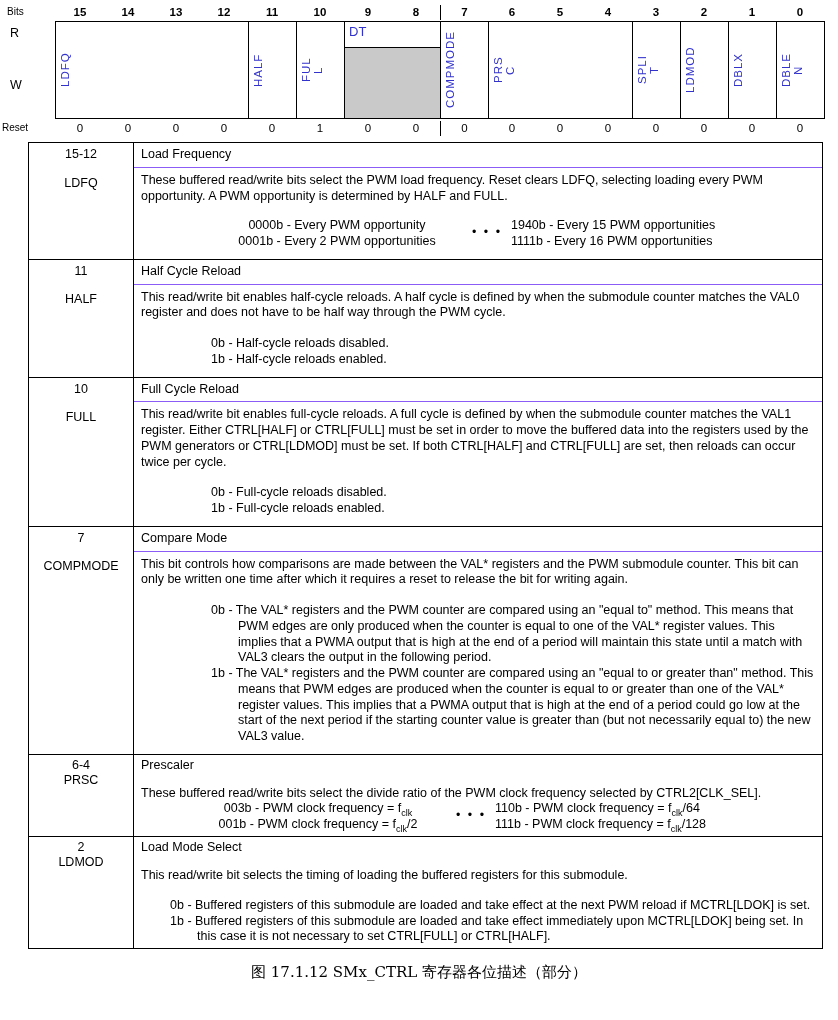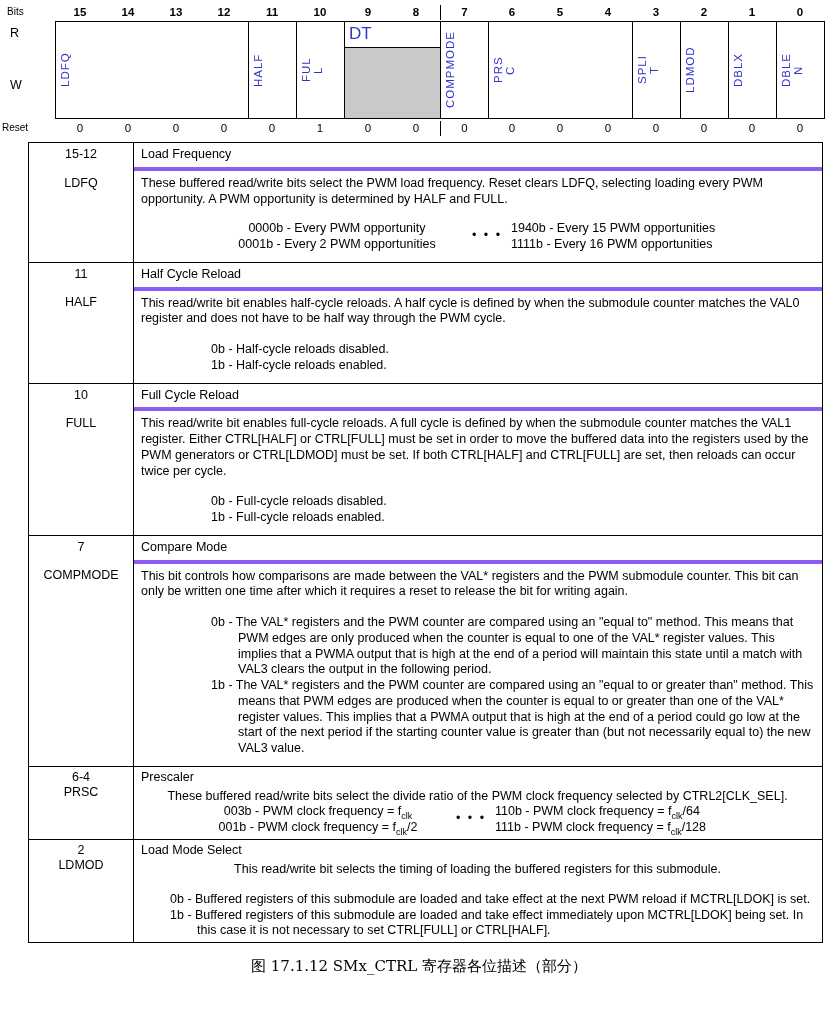--- a/index.html
+++ b/index.html
@@ -26,42 +26,42 @@
   .c-full{left:240px;width:48px;}
   .c-dt{left:288px;width:96px;display:block;padding:0;}
   .c-compmode{left:384px;width:48px;}
   .c-prsc{left:432px;width:144px;}
   .c-split{left:576px;width:48px;}
   .c-ldmod{left:624px;width:48px;}
   .c-dblx{left:672px;width:48px;}
   .c-dblen{left:720px;width:48px;}
   .vl{writing-mode:vertical-rl;transform:rotate(180deg);color:var(--blue);font-size:11.5px;height:90px;text-align:center;letter-spacing:1px;}
   .vl>div{line-height:12px;}
-  .dt-label{color:var(--blue);font-size:17px;padding:2px 0 12px 4px;height:25px;box-sizing:border-box;}
+  .dt-label{color:var(--blue);font-size:13px;padding:2px 0 12px 4px;height:25px;box-sizing:border-box;}
   .dt-shaded{height:71px;background:var(--shade);border-top:1px solid #000;box-sizing:border-box;}
 
   
   .desc{margin:6px 0 0 28px;width:795px;border:1px solid #000;box-sizing:border-box;}
   .drow{display:flex;}
   .drow + .drow{border-top:1px solid #000;}
   .dleft{flex:0 0 105px;width:105px;border-right:1px solid #000;text-align:center;padding-top:4px;line-height:1.24;box-sizing:border-box;}
   .gap .dname{margin-top:13px;}
   .dright{flex:1;min-width:0;padding:0 8px 9px 7px;line-height:1.26;}
   .dtitle{padding:4px 0;}
-  .bordered{border-bottom:4px solid #8b5cf6;margin:0 -8px 0 -7px;padding:4px 8px 4px 7px;}
+  .bordered{border-bottom:1px solid #8b5cf6;margin:0 -8px 0 -7px;padding:4px 8px 4px 7px;}
   .dbody{margin-top:5px;}
   .dopts{margin-top:15px;}
   .opt-indent>div{padding-left:70px;}
   .opt-hang>div{padding-left:97px;text-indent:-27px;}
   .optcols{display:flex;margin-top:14px;}
   .col1{flex:0 0 auto;margin-left:70px;width:252px;text-align:center;}
   .col2{flex:1;}
   .dots{flex:0 0 auto;width:48px;text-align:center;padding-top:7px;letter-spacing:2px;}
   .tight .dtitle{padding:3px 0 0;}
-  .tight .dbody{margin-top:4px;text-align:center;}
+  .tight .dbody{margin-top:13px;}
   .tight .optcols{margin-top:0;}
   .tight .dright{padding-bottom:4px;line-height:1.22;}
   .tight .dleft{padding-top:3px;}
   .colsP .col1{margin-left:48px;width:258px;}
   .opt6>div{padding-left:56px;text-indent:-27px;}
   sub{font-size:9px;line-height:0;}
   .caption{margin-top:14px;text-align:center;font-family:"DejaVu Serif","Liberation Serif",serif;font-size:15px;}
 </style>
 </head>
 <body>

